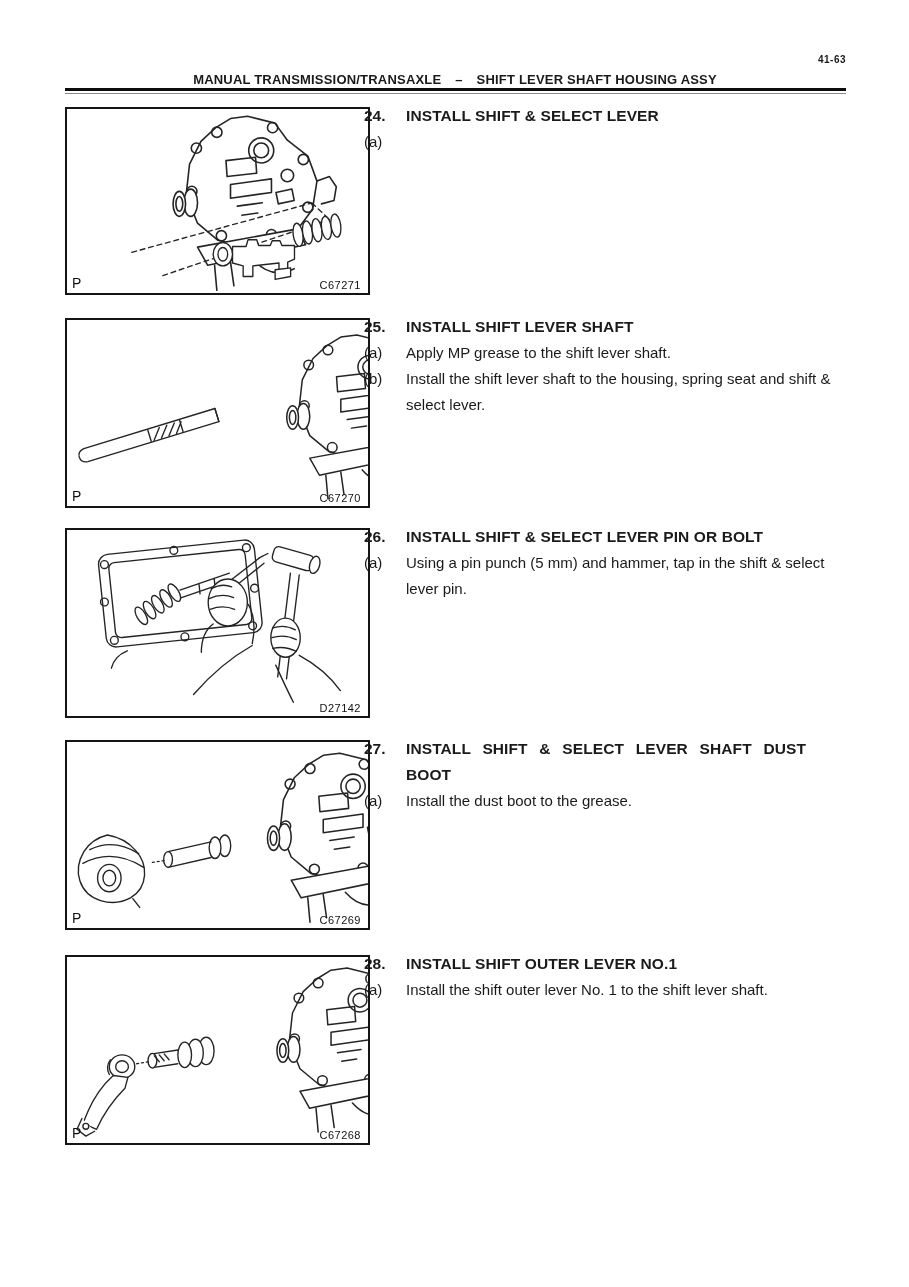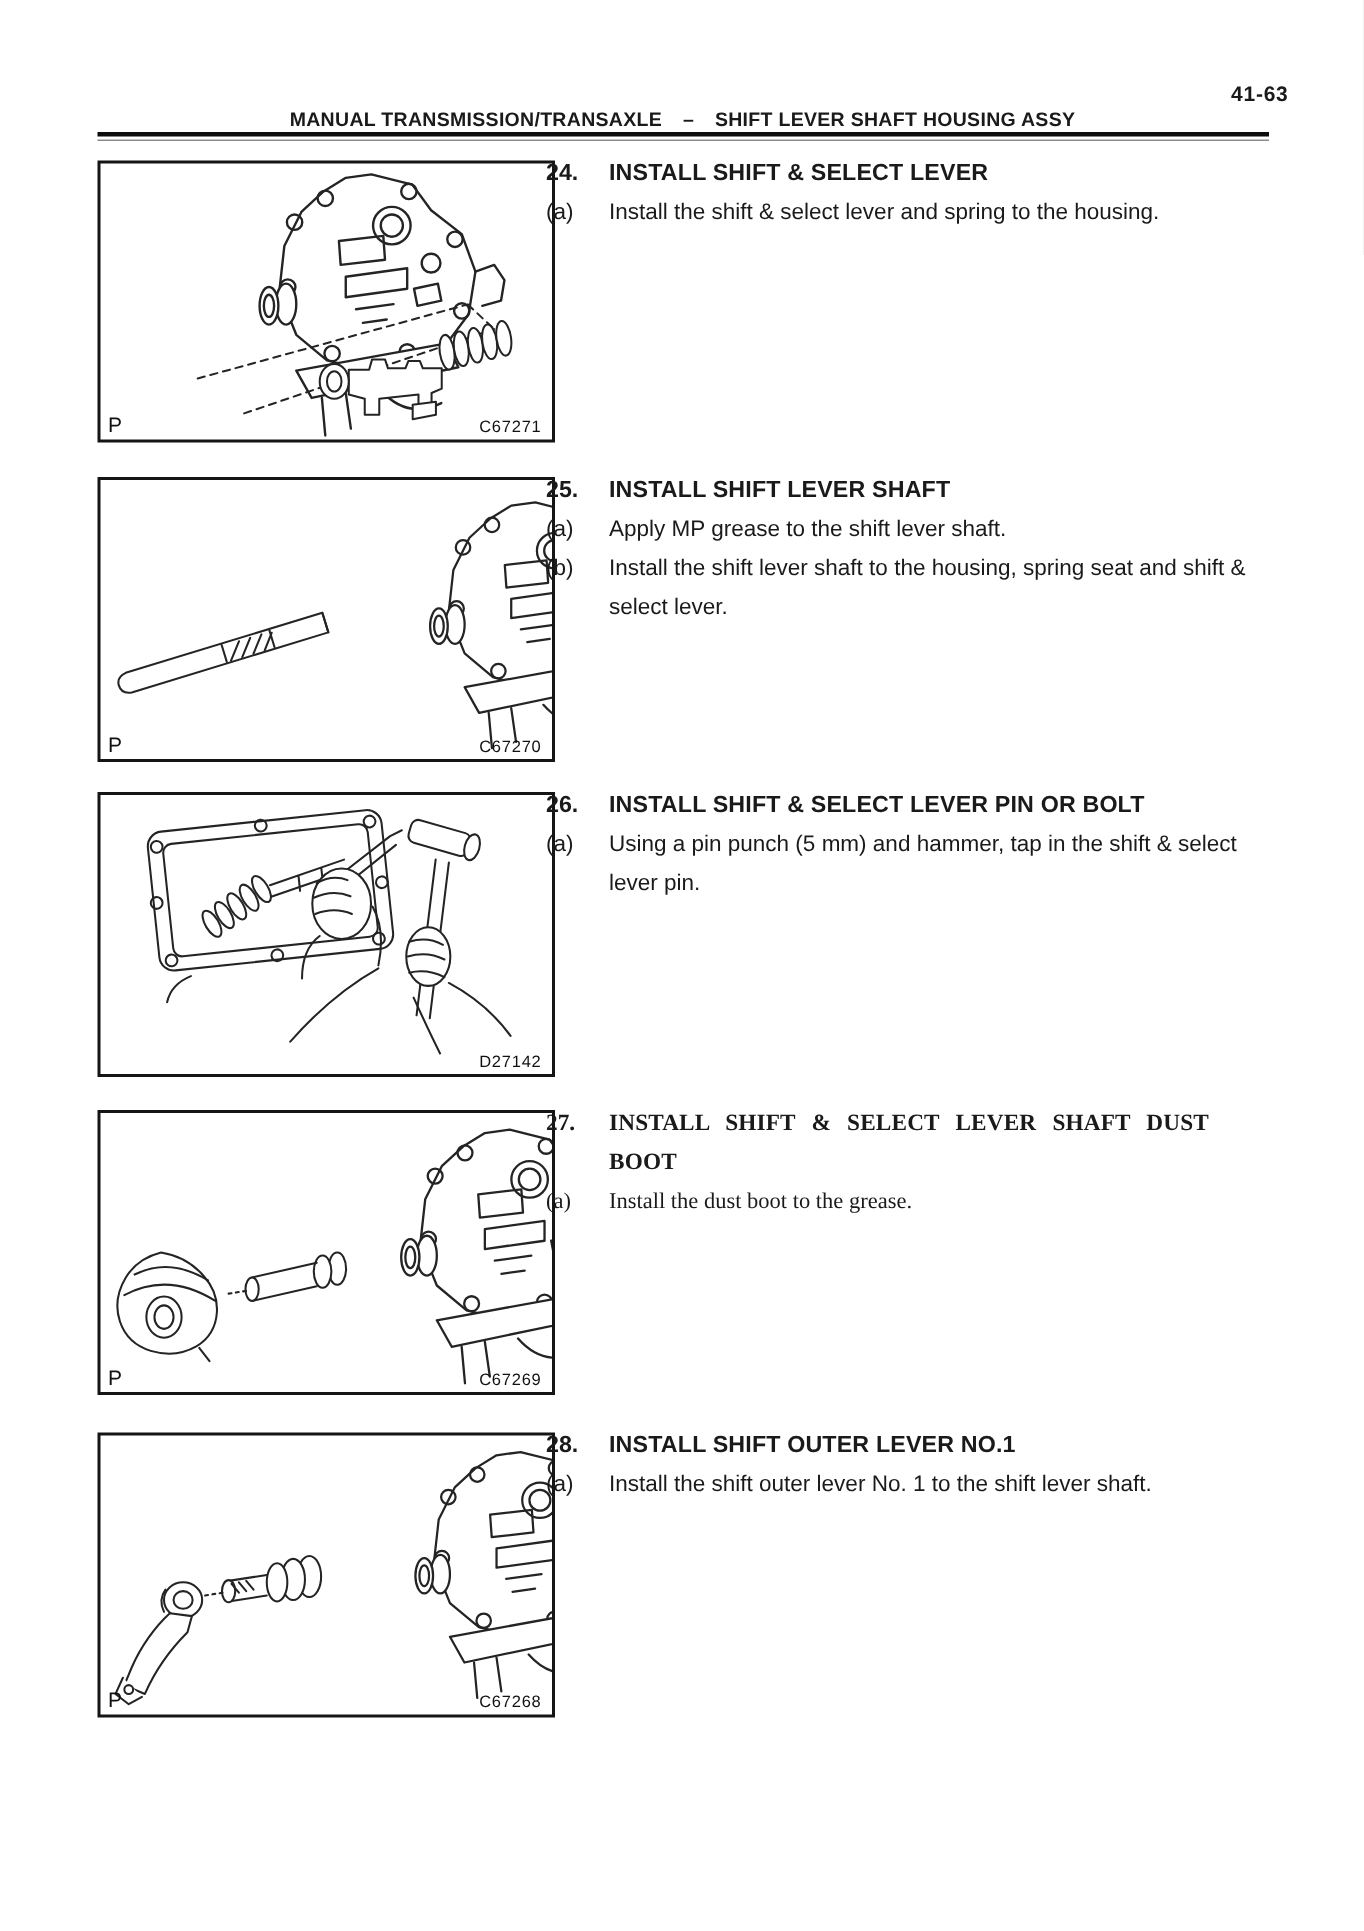--- a/index.html
+++ b/index.html
@@ -1,19 +1,19 @@
 <!DOCTYPE html>
 <html><head>
 <meta charset="utf-8">
 <style>
   html,body{margin:0;padding:0;background:#e8e8e8;}
   #page{position:relative;width:909px;height:1287px;background:#ffffff;
         font-family:"Liberation Sans", sans-serif;color:#1a1a1a;overflow:hidden;}
   
-  .pageno{position:absolute;top:54px;right:50px;font-size:14px;font-weight:bold;letter-spacing:.5px;}
+  .pageno{position:absolute;top:54px;right:63px;font-size:10px;font-weight:bold;letter-spacing:.5px;}
   .runhead{position:absolute;top:72px;left:65px;width:780px;text-align:center;font-size:13px;white-space:nowrap;}
   .runhead .sec{font-weight:bold;letter-spacing:.2px;}
   .runhead .dash{font-weight:bold;padding:0 14px;}
   .runhead .sub{font-weight:bold;letter-spacing:.2px;}
   .rule-heavy{position:absolute;top:88px;left:65px;width:781px;height:3px;background:#0d0d0d;}
   .rule-thin{position:absolute;top:93px;left:65px;width:781px;height:1px;background:#8a8a8a;}
   
   .figbox{position:absolute;left:65px;width:301px;border:2px solid #151515;background:#fff;margin:0;}
   .figbox svg{display:block;width:100%;height:100%;}
   .corner-p{position:absolute;left:5px;bottom:2px;font-size:14px;color:#111;}
@@ -210,21 +210,20 @@
     <span class="figcode">C67268</span>
   </figure>
 
   <div class="step" style="top:103px;">
     <div class="step-head">
       <span class="stepnum">24.</span>
       <h3 class="steptitle">INSTALL SHIFT &amp; SELECT LEVER</h3>
     </div>
     <div class="substep">
       <span class="sublabel">(a)</span>
-      <p class="subtext">Install the shift &amp; select lever and spring to the housing.</p>
     </div>
   </div>
 
   <div class="step" style="top:314px;">
     <div class="step-head">
       <span class="stepnum">25.</span>
       <h3 class="steptitle">INSTALL SHIFT LEVER SHAFT</h3>
     </div>
     <div class="substep">
       <span class="sublabel">(a)</span>
@@ -240,21 +239,21 @@
     <div class="step-head">
       <span class="stepnum">26.</span>
       <h3 class="steptitle">INSTALL SHIFT &amp; SELECT LEVER PIN OR BOLT</h3>
     </div>
     <div class="substep">
       <span class="sublabel">(a)</span>
       <p class="subtext">Using a pin punch (5 mm) and hammer, tap in the shift &amp; select lever pin.</p>
     </div>
   </div>
 
-  <div class="step" style="top:736px;font-family:Liberation Serif, serif;">
+  <div class="step" style="top:736px;">
     <div class="step-head">
       <span class="stepnum">27.</span>
       <h3 class="steptitle" style="width:400px;">INSTALL SHIFT &amp; SELECT LEVER SHAFT DUST BOOT</h3>
     </div>
     <div class="substep">
       <span class="sublabel">(a)</span>
       <p class="subtext">Install the dust boot to the grease.</p>
     </div>
   </div>
 

